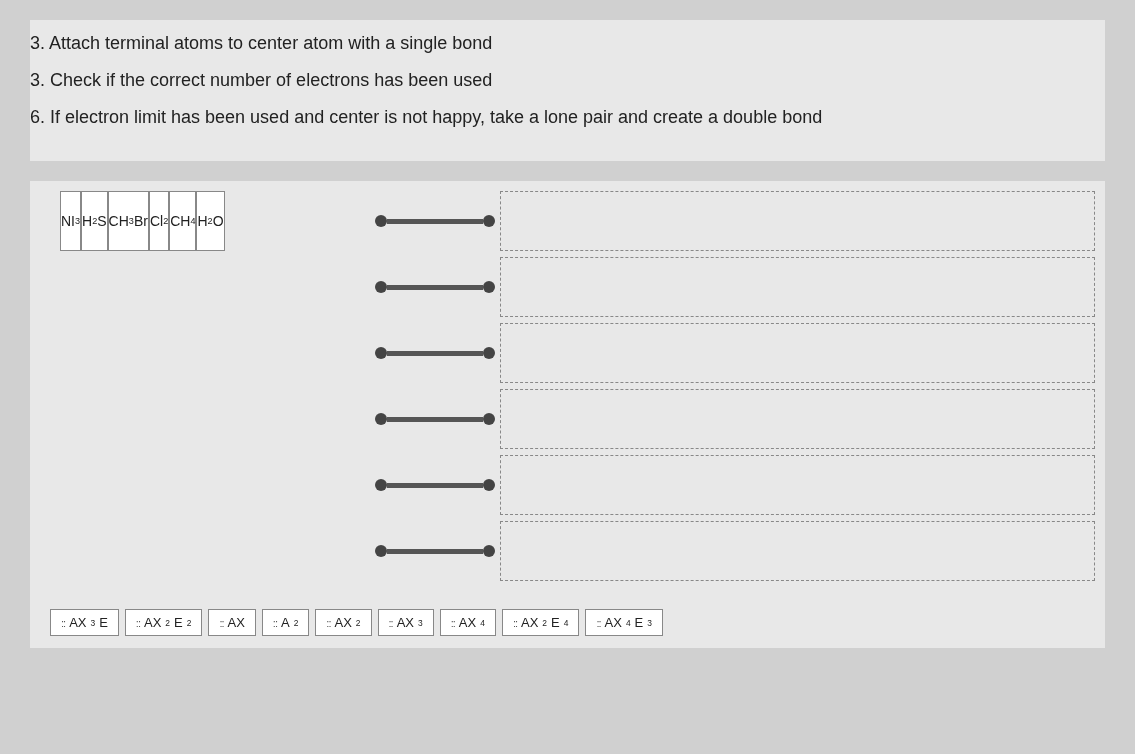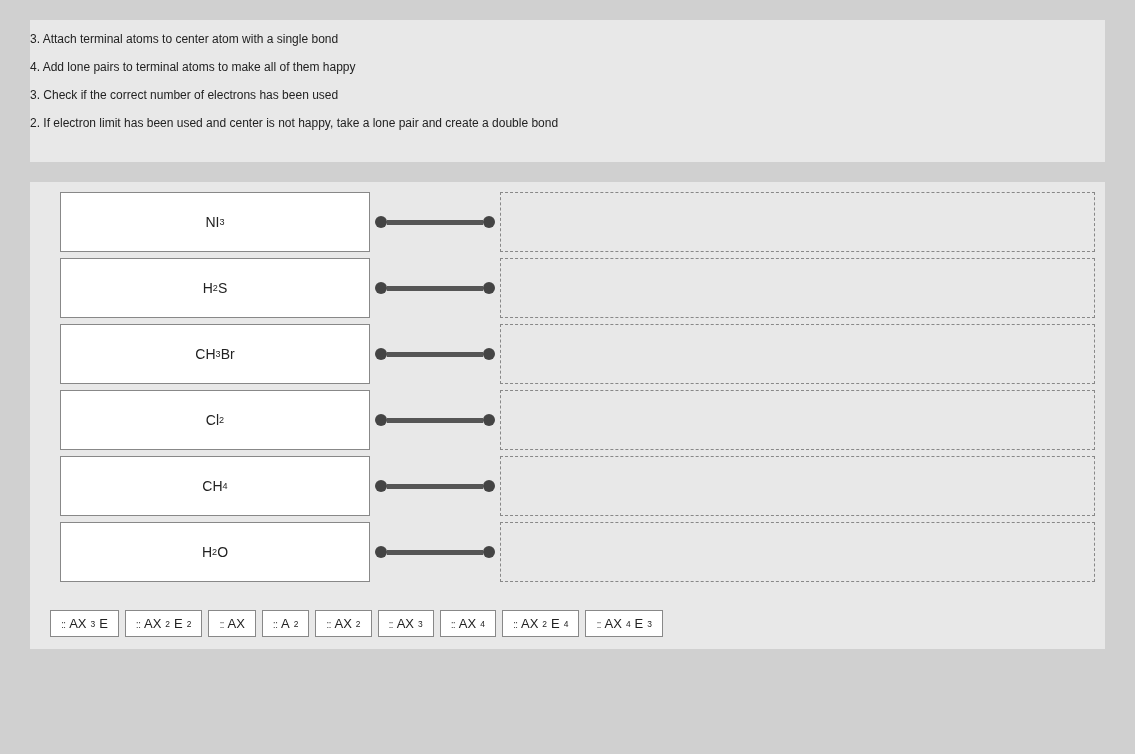--- a/index.html
+++ b/index.html
@@ -11,40 +11,39 @@
       display: flex;
       flex-direction: column;
       padding: 20px 30px;
     }
     .instructions {
       background: #e8e8e8;
       padding: 10px 0 20px 0;
       margin-bottom: 20px;
     }
     .instruction-item {
-      font-size: 12px;
+      font-size: 18px;
       color: #222;
       margin-bottom: 10px;
       line-height: 1.5;
     }
     .main-content {
       display: flex;
       flex-direction: column;
       flex: 1;
     }
     .matching-area {
       display: flex;
       flex-direction: row;
       align-items: stretch;
       background: #e8e8e8;
       padding: 10px 0;
     }
     .left-column {
       display: flex;
-      flex-direction: column;
       gap: 0;
       width: 310px;
       margin-left: 30px;
     }
     .molecule-box {
       border: 1.5px solid #888;
       background: white;
       height: 60px;
       display: flex;
       align-items: center;
@@ -126,23 +125,22 @@
       font-size: 11px;
       letter-spacing: -1px;
     }
     sub { font-size: 0.65em; }
   </style>
 </head>
 <body>
 
 <div class="instructions">
   <div class="instruction-item">3.  Attach terminal atoms to center atom with a single bond</div>
-  <div class="instruction-item">4. Add lone pairs to terminal atoms to make all of them happy</div>
   <div class="instruction-item">3. Check if the correct number of electrons has been used</div>
-  <div class="instruction-item">2. If electron limit has been used and center is not happy, take a lone pair and create a double bond</div>
+  <div class="instruction-item">6. If electron limit has been used and center is not happy, take a lone pair and create a double bond</div>
 </div>
 
 <div class="main-content">
   <div class="matching-area">
 
     <div class="left-column">
       <div class="molecule-box">
         NI<sub>3</sub>
       </div>
       <div class="molecule-box">

